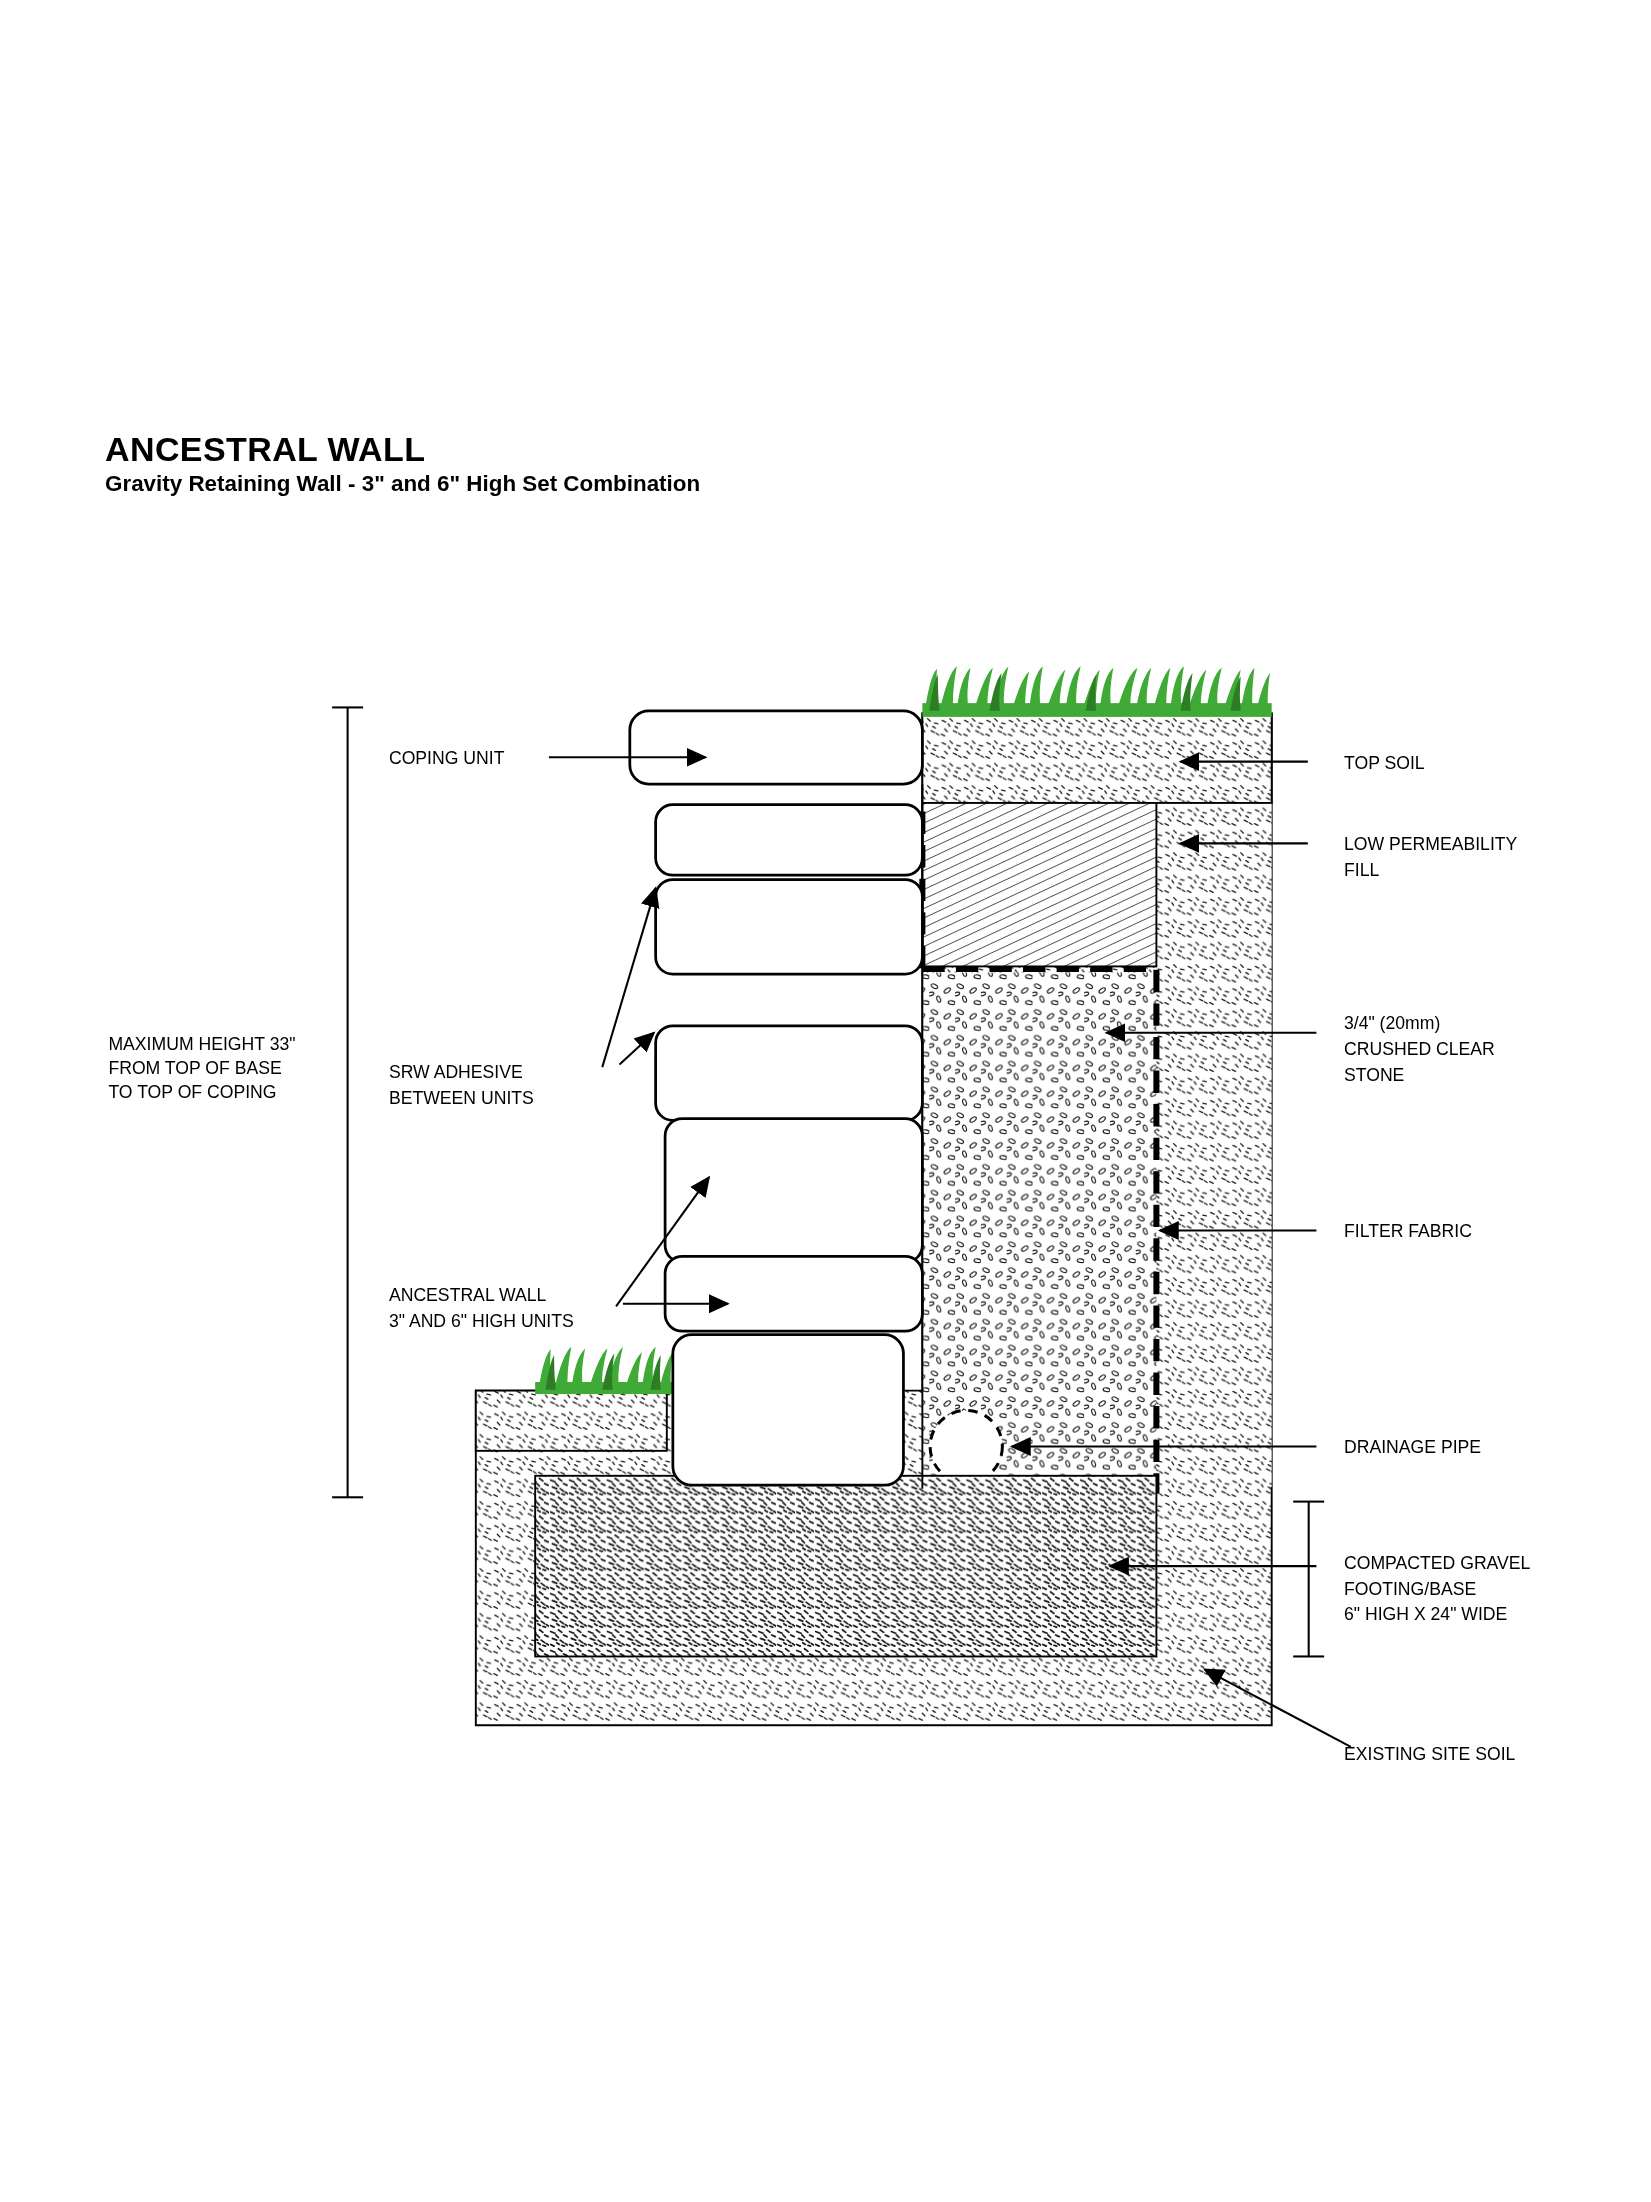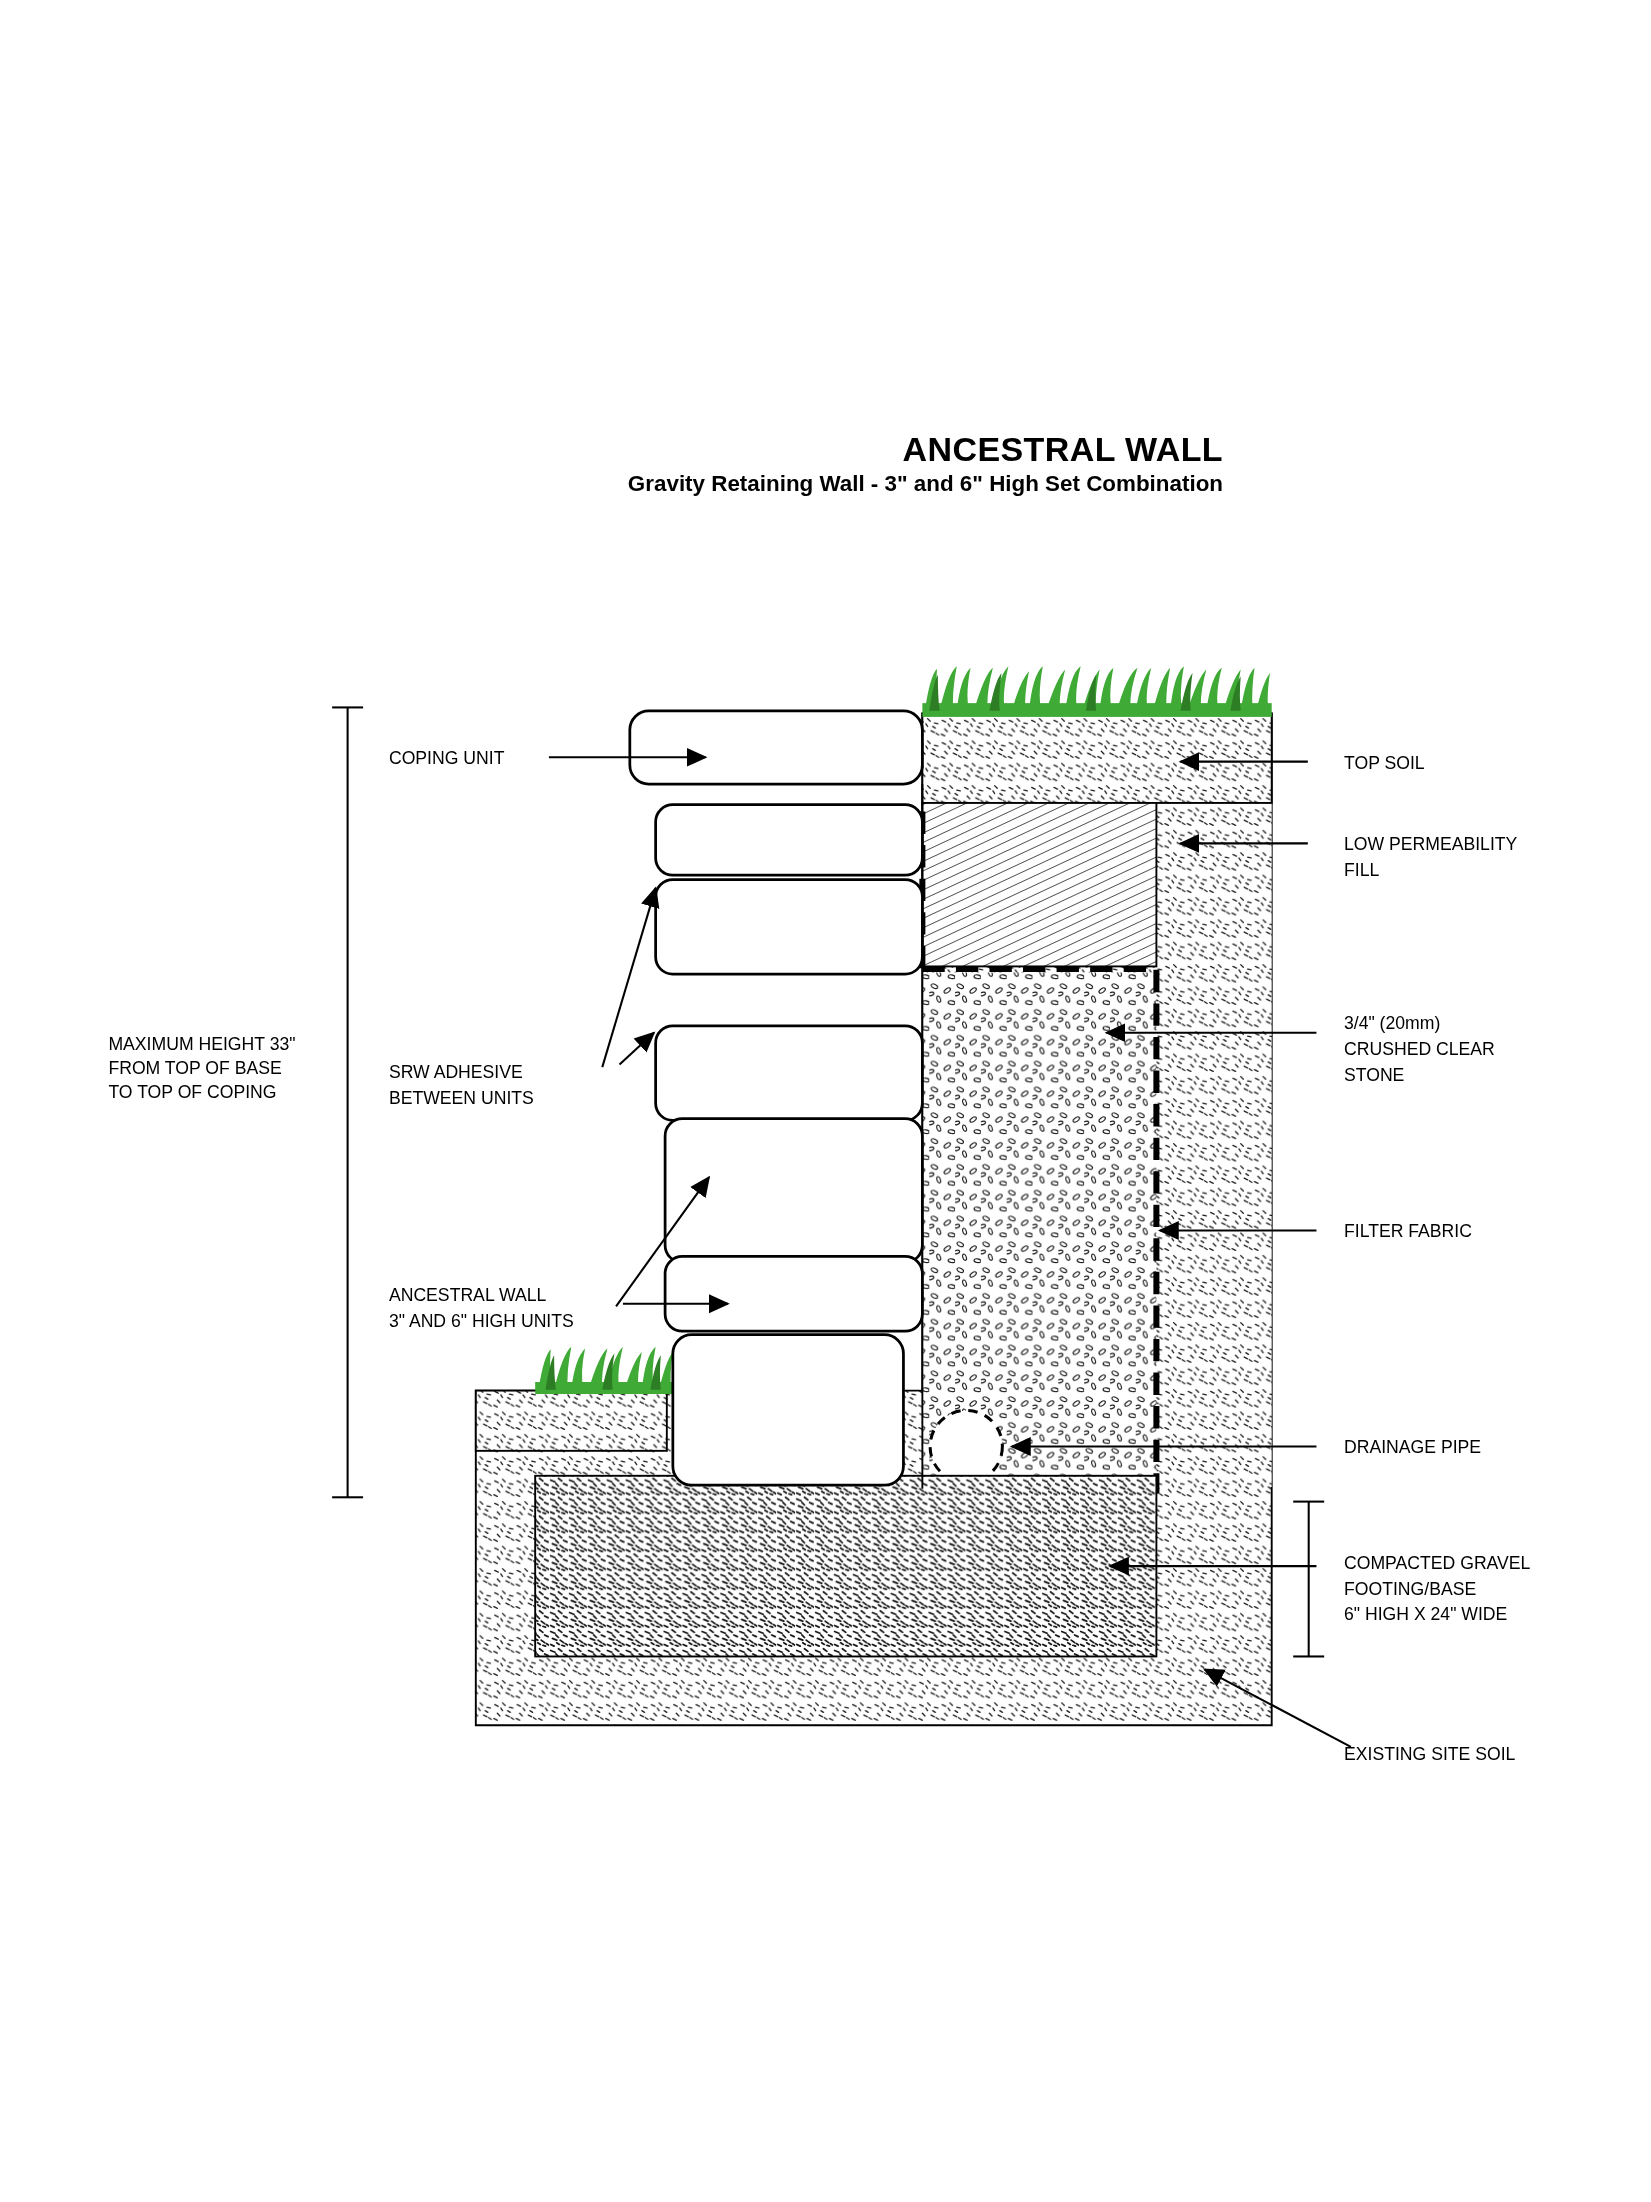--- a/index.html
+++ b/index.html
@@ -14,21 +14,20 @@
     font-family: "Liberation Sans", sans-serif;
     color: #000000;
     overflow: hidden;
   }
   #sheet {
     position: absolute;
     left: 0; top: 0;
     width: 1652px;
     height: 1863px;
     background: #ffffff;
-    text-align: right;
   }
   .title-block {
     position: absolute;
     left: 105px;
     top: 430px;
     width: 1118px;
   }
   .title-main {
     font-size: 34px;
     font-weight: bold;

